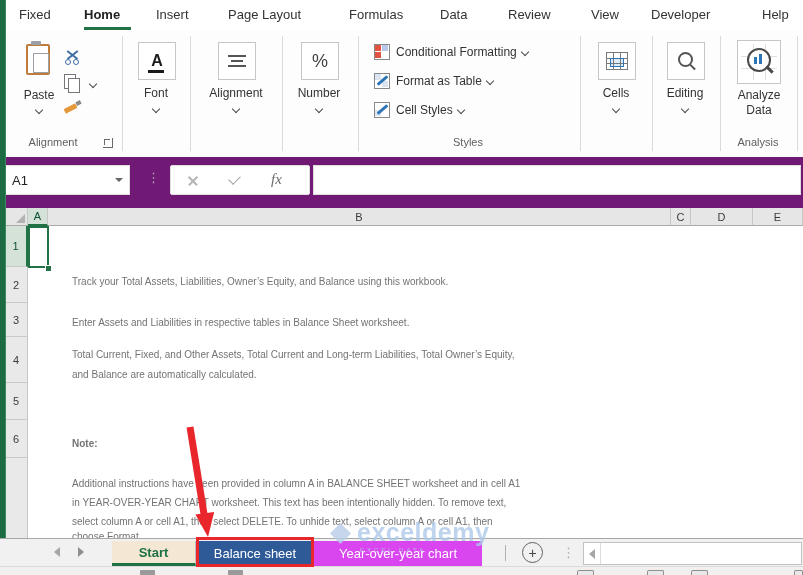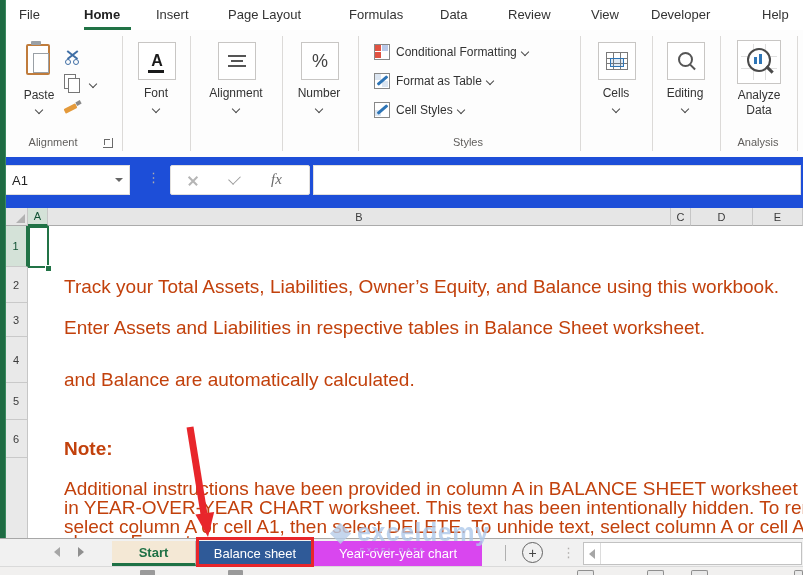--- a/index.html
+++ b/index.html
@@ -66,21 +66,21 @@
        linear-gradient(#e0e0e0,#e0e0e0) 12px 0/1px 100% no-repeat,
        linear-gradient(#e0e0e0,#e0e0e0) 24px 0/1px 100% no-repeat;}
   .an-circle{position:absolute;left:9px;top:7px;width:20px;height:20px;border:2.4px solid #4a4a4a;border-radius:50%;background:#fff;}
   .an-bar{position:absolute;background:#2e75b6;width:3px;}
   .an-handle{position:absolute;width:9px;height:3px;background:#4a4a4a;transform:rotate(45deg);}
   
   .launcher{position:absolute;width:9px;height:9px;border-right:1.2px solid #6a6a6a;border-bottom:1.2px solid #6a6a6a;}
   .launcher:before{content:"";position:absolute;left:1px;top:1px;width:5px;height:5px;
     border-left:1.2px solid #6a6a6a;border-top:1.2px solid #6a6a6a;}
   
-  .fbar{left:0;top:157px;width:803px;height:51px;background:#1d4ed8;}
+  .fbar{left:0;top:157px;width:803px;height:51px;background:#701a75;}
   .namebox{position:absolute;left:2px;top:8px;width:128px;height:30px;background:#fff;border:1px solid #e1dfdd;
     font-size:13px;color:#222;display:flex;align-items:center;padding-left:9px;box-sizing:border-box;}
   .nb-drop{position:absolute;left:108px;top:8px;width:22px;height:30px;display:flex;align-items:center;justify-content:center;}
   .tri-down{width:0;height:0;border-left:4px solid transparent;border-right:4px solid transparent;border-top:4px solid #666;}
   .vdots{position:absolute;font-size:13px;color:#b0aeac;letter-spacing:0;}
   .fxpanel{position:absolute;left:170px;top:8px;width:140px;height:30px;background:#fff;border:1px solid #e1dfdd;border-radius:2px;box-sizing:border-box;}
   .xmark{position:absolute;left:16px;top:9px;width:12px;height:12px;}
   .xmark:before,.xmark:after{content:"";position:absolute;left:0;top:5px;width:12px;height:1.6px;background:#b5b5b5;}
   .xmark:before{transform:rotate(45deg);} .xmark:after{transform:rotate(-45deg);}
   .ckmark{position:absolute;left:58px;top:9px;width:10px;height:6px;border-left:1.8px solid #9a9a9a;border-bottom:1.8px solid #9a9a9a;transform:rotate(-45deg);}
@@ -94,21 +94,21 @@
   .corner{position:absolute;left:5px;top:0;width:23px;height:18px;background:#e6e6e6;border-bottom:1px solid #ababab;border-right:1px solid #c6c6c6;box-sizing:border-box;}
   .corner-tri{position:absolute;right:2px;bottom:2px;width:0;height:0;border-bottom:9px solid #b2b2b2;border-left:9px solid transparent;}
   .rowhdr{position:absolute;left:5px;width:23px;background:#e9e9e9;border-right:1px solid #c6c6c6;border-bottom:1px solid #c9c9c9;
     font-size:11px;color:#3b3b3b;display:flex;align-items:center;justify-content:center;box-sizing:border-box;}
   .rowhdr.sel{background:#d4e2d8;color:#0f5132;border-right:2px solid #217346;}
   .rowhdr-rest{position:absolute;left:5px;width:23px;background:#e9e9e9;border-right:1px solid #c6c6c6;box-sizing:border-box;}
   .banner{position:absolute;display:flex;align-items:center;justify-content:center;
     font-size:17px;font-weight:bold;color:#3f3f3f;letter-spacing:.3px;}
   .a1cell{position:absolute;background:#fff;border:2px solid #217346;box-sizing:border-box;z-index:2;}
   .a1handle{position:absolute;width:5px;height:5px;background:#217346;border:1px solid #fff;z-index:3;}
-  .cline{position:absolute;left:64px;font-size:19px;color:#c2410c;white-space:nowrap;z-index:1;}
+  .cline{position:absolute;left:72px;font-size:10px;color:#737373;white-space:nowrap;z-index:1;}
   .cline.bold{font-weight:bold;}
   
   .tabbar{left:0;top:538px;width:803px;height:28px;background:#f1f1f1;border-top:1px solid #a7a7a7;box-sizing:border-box;z-index:4;}
   .navtri-l{position:absolute;width:0;height:0;border-top:5px solid transparent;border-bottom:5px solid transparent;border-right:6px solid #a6a6a6;}
   .navtri-r{position:absolute;width:0;height:0;border-top:5px solid transparent;border-bottom:5px solid transparent;border-left:6px solid #8f8f8f;}
   .stab{position:absolute;top:2px;height:25px;display:flex;align-items:center;justify-content:center;
     font-size:13px;white-space:nowrap;box-sizing:border-box;cursor:default;}
   .stab-start{background:#f4e8d5;color:#1e7145;font-weight:bold;border-bottom:3px solid #1e7145;border-right:1px solid #bdbdbd;}
   .stab-balance{color:#fff;}
   .stab-chart{color:#fff;}
@@ -131,21 +131,21 @@
   .annot-svg{position:absolute;left:0;top:0;width:803px;height:575px;z-index:10;pointer-events:none;}
   
   .leftedge{left:0;top:0;width:5px;height:540px;background:#1e6b43;border-right:1px solid #3a8a5f;z-index:3;}
 </style>
 </head>
 <body>
 
 <div id="app">
 
   <div class="abs menubar">
-    <span class="mtab" style="left:19px">File</span>
+    <span class="mtab" style="left:19px">Fixed</span>
     <span class="mtab active" style="left:84px">Home</span>
     <span class="mtab" style="left:156px">Insert</span>
     <span class="mtab" style="left:228px">Page Layout</span>
     <span class="mtab" style="left:349px">Formulas</span>
     <span class="mtab" style="left:440px">Data</span>
     <span class="mtab" style="left:508px">Review</span>
     <span class="mtab" style="left:591px">View</span>
     <span class="mtab" style="left:651px">Developer</span>
     <span class="mtab" style="left:762px">Help</span>
     <div class="abs home-underline"></div>
@@ -294,20 +294,21 @@
     <div class="rowhdr" style="top:175px;height:37px">5</div>
     <div class="rowhdr" style="top:212px;height:38px">6</div>
     <div class="rowhdr-rest" style="top:250px;height:80px"></div>
 
     <div class="a1cell" style="left:28px;top:18px;width:21px;height:42px"></div>
     <div class="a1handle" style="left:45px;top:57px"></div>
   </div>
 
   <div class="cline" style="top:276px">Track your Total Assets, Liabilities, Owner’s Equity, and Balance using this workbook.</div>
   <div class="cline" style="top:317px">Enter Assets and Liabilities in respective tables in Balance Sheet worksheet.</div>
+  <div class="cline" style="top:349px">Total Current, Fixed, and Other Assets, Total Current and Long-term Liabilities, Total Owner’s Equity,</div>
   <div class="cline" style="top:369px">and Balance are automatically calculated.</div>
   <div class="cline bold" style="top:438px">Note:</div>
   <div class="cline" style="top:478px">Additional instructions have been provided in column A in BALANCE SHEET worksheet and in cell A1</div>
   <div class="cline" style="top:497px">in YEAR-OVER-YEAR CHART worksheet. This text has been intentionally hidden. To remove text,</div>
   <div class="cline" style="top:516px">select column A or cell A1, then select DELETE. To unhide text, select column A or cell A1, then</div>
   <div class="cline" style="top:531px">choose Format</div>
 
   <div class="abs tabbar">
     <span class="navtri-l" style="left:54px;top:8px"></span>
     <span class="navtri-r" style="left:78px;top:8px"></span>

